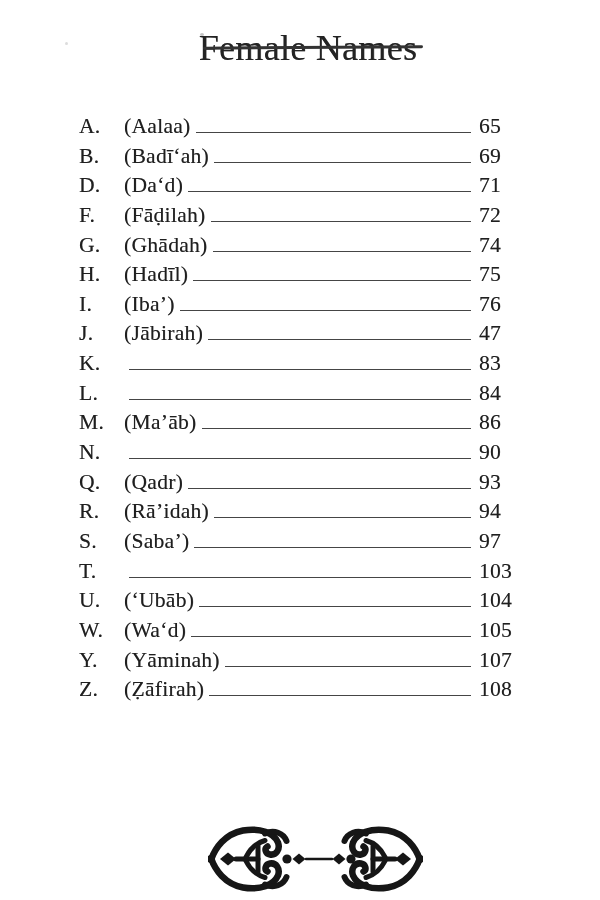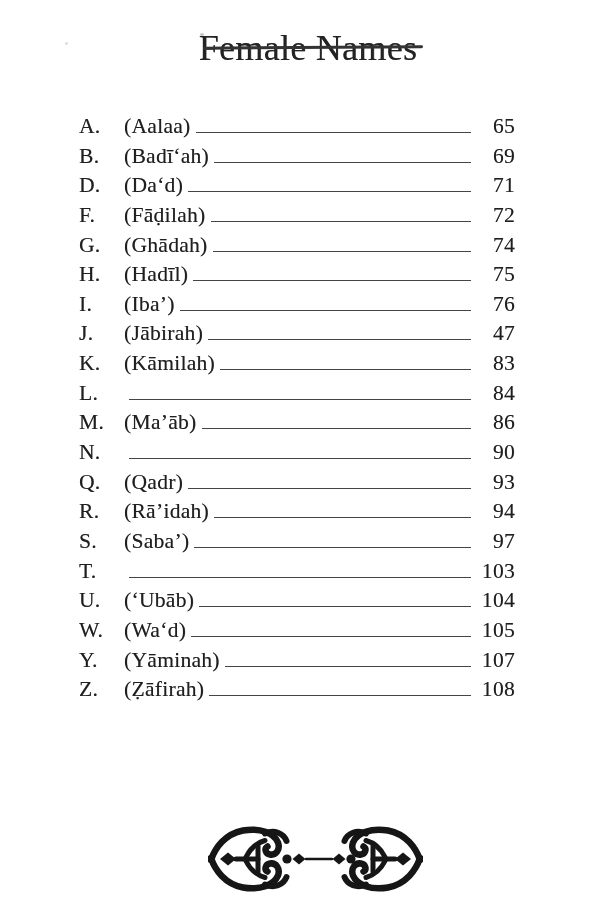--- a/index.html
+++ b/index.html
@@ -50,21 +50,21 @@
     text-shadow:0.2px 0.2px 0.3px rgba(30,30,30,0.5);
   }
   .letter{width:45px;flex:none;}
   .name{white-space:nowrap;flex:none;}
   .leader{
     flex:1;
     min-width:20px;
     border-bottom:1.6px solid #454545;
     margin:0 8px 0 5px;
   }
-  .pagenum{min-width:36px;flex:none;text-align:right;font-family:Liberation Serif, serif;}
+  .pagenum{min-width:36px;flex:none;font-family:Liberation Serif, serif;}
   .ornament{
     position:absolute;
     left:208px;top:824px;
     width:215px;height:70px;
   }
 </style>
 </head>
 <body>
 
 <div class="page">
@@ -119,21 +119,20 @@
         <span class="pagenum">76</span>
       </div>
       <div class="row">
         <span class="letter">J.</span>
         <span class="name">(Jābirah)</span>
         <span class="leader"></span>
         <span class="pagenum">47</span>
       </div>
       <div class="row">
         <span class="letter">K.</span>
-        <span class="name">(Kāmilah)</span>
         <span class="leader"></span>
         <span class="pagenum">83</span>
       </div>
       <div class="row">
         <span class="letter">L.</span>
         <span class="leader"></span>
         <span class="pagenum">84</span>
       </div>
       <div class="row">
         <span class="letter">M.</span>

